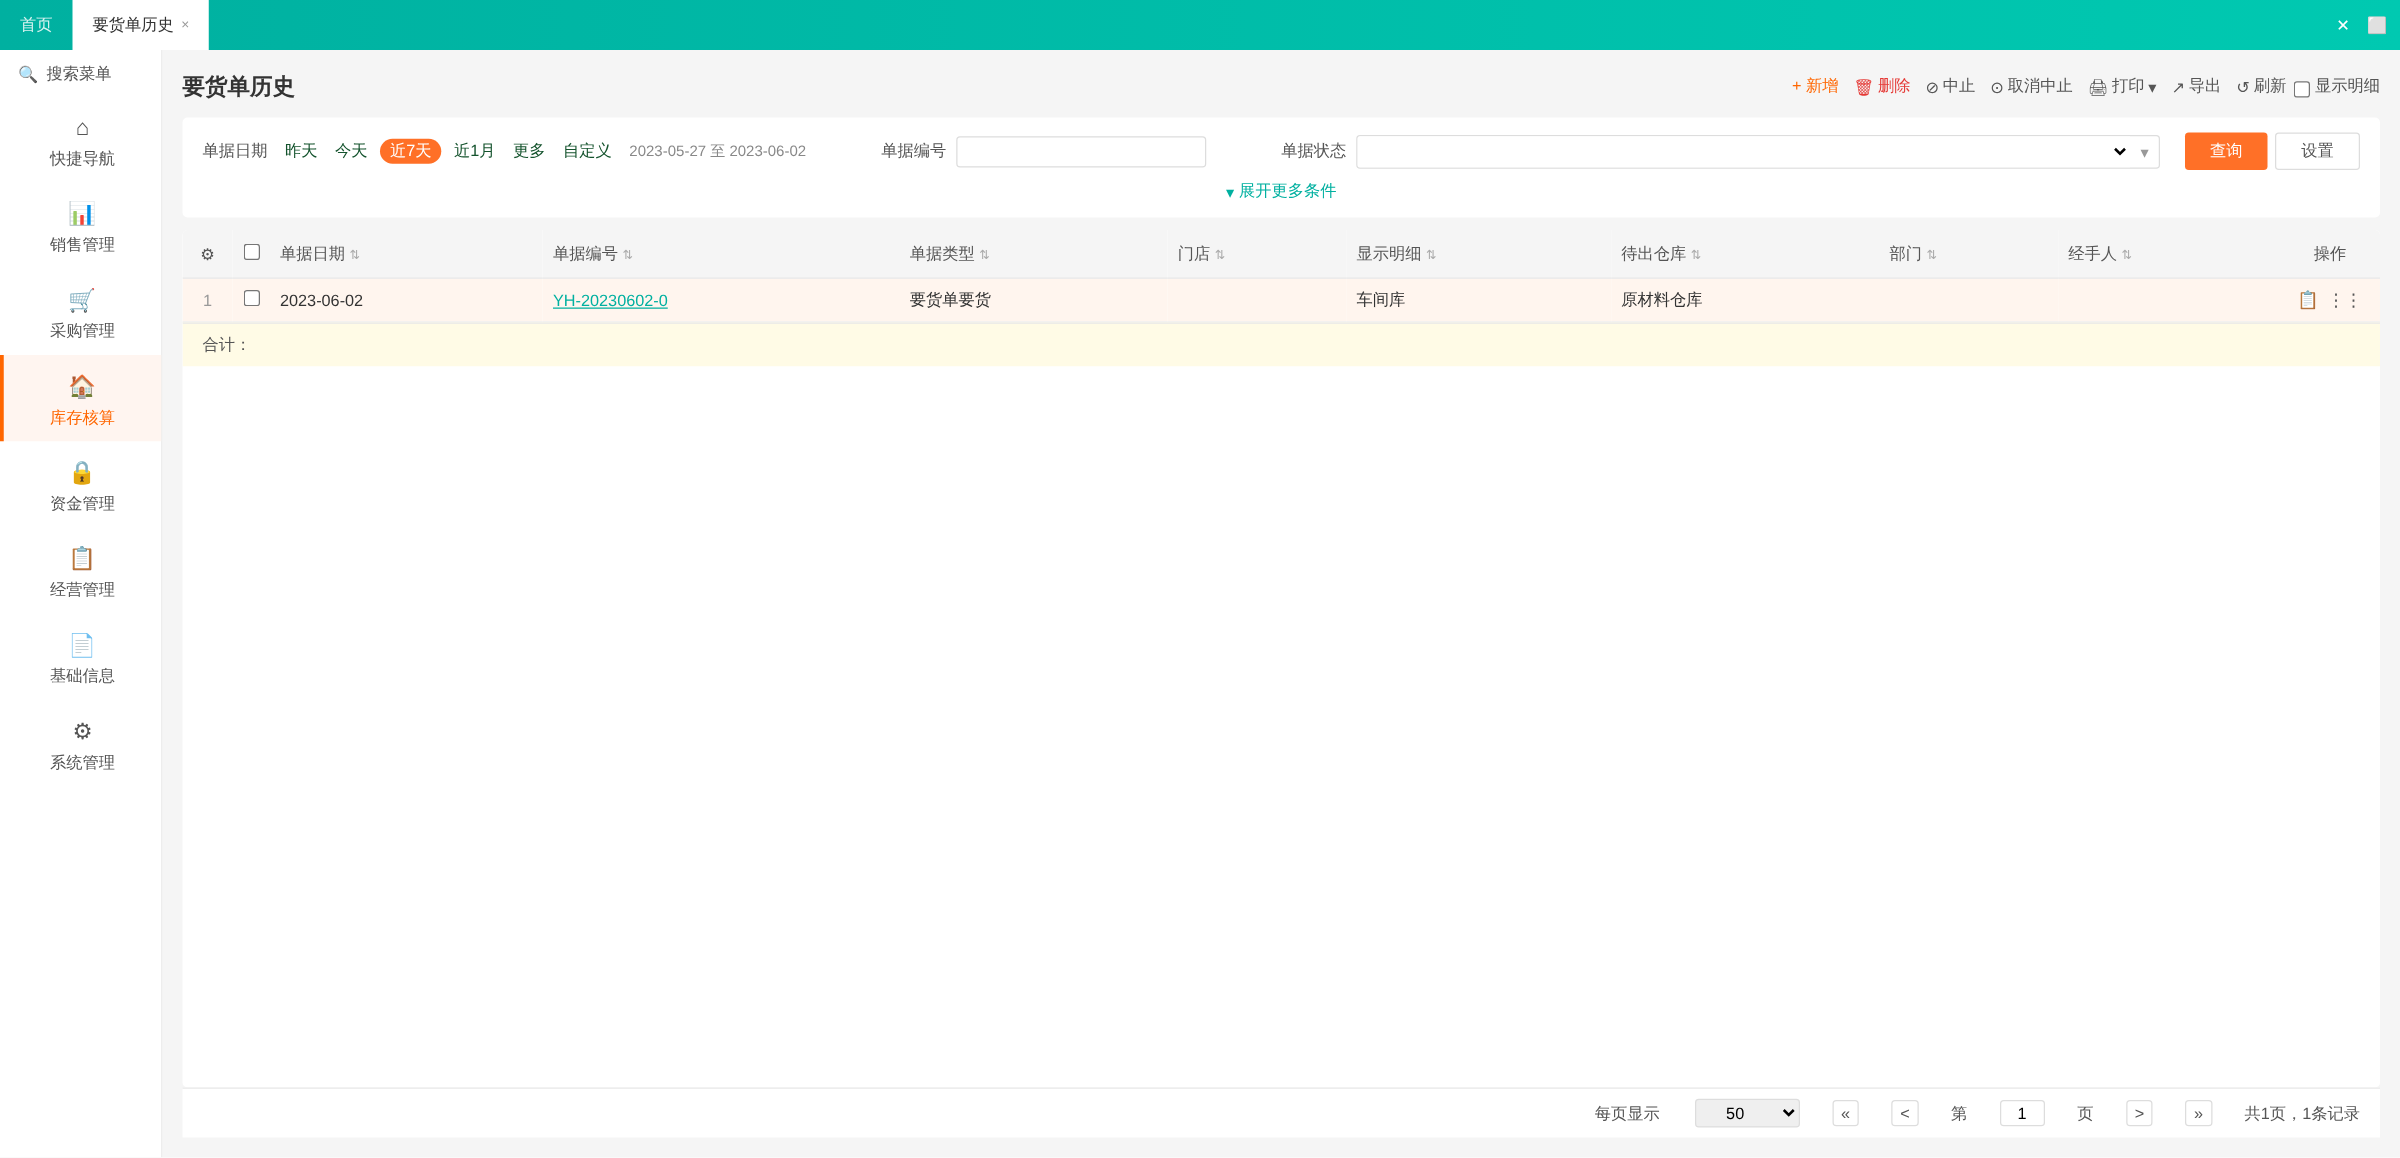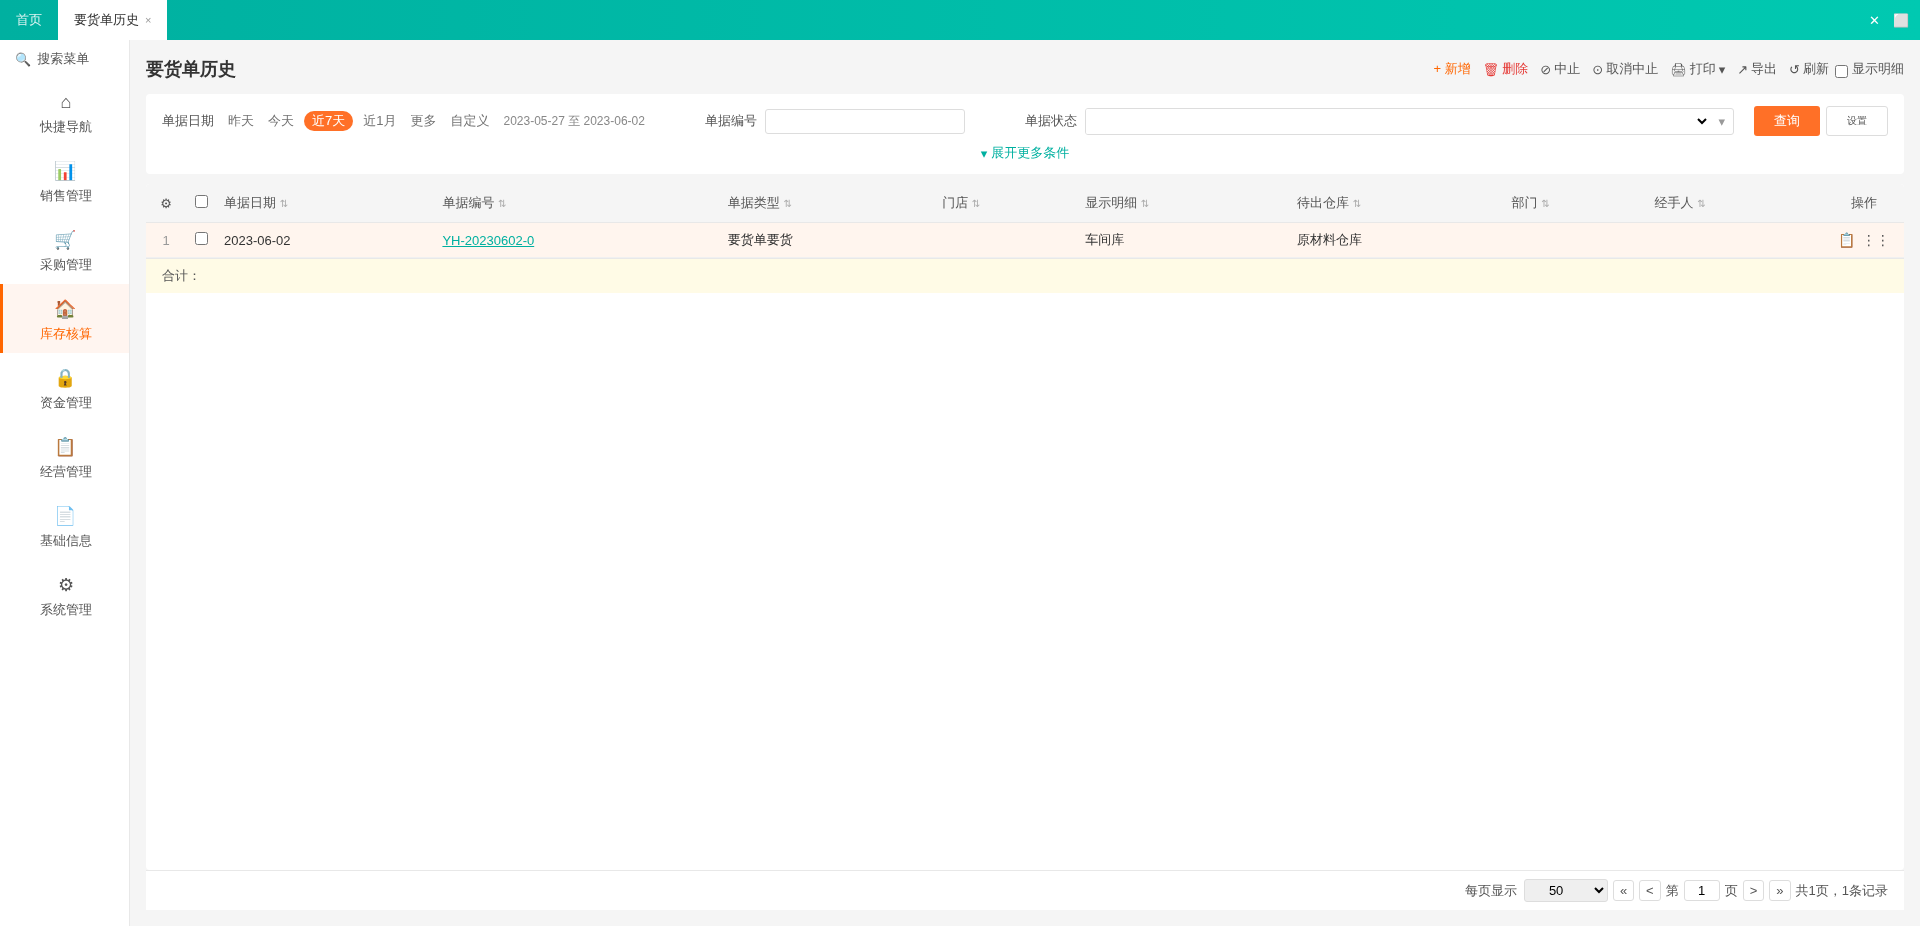--- a/index.html
+++ b/index.html
@@ -160,21 +160,21 @@
       color: #555;
       white-space: nowrap;
       font-size: 13px;
     }
     .filter-date-options {
       display: flex;
       align-items: center;
       gap: 6px;
     }
     .date-option {
-      color: #737373;
+      color: #14532d;
       cursor: pointer;
       font-size: 13px;
       padding: 1px 4px;
     }
     .date-option.active {
       background: #ff7027;
       color: white;
       border-radius: 10px;
       padding: 1px 8px;
     }
@@ -236,21 +236,21 @@
       cursor: pointer;
       font-size: 13px;
     }
     .settings-btn {
       background: white;
       color: #555;
       border: 1px solid #ddd;
       border-radius: 3px;
       padding: 5px 20px;
       cursor: pointer;
-      font-size: 10px;
+      font-size: 13px;
     }
 
     
     .table-container {
       background: white;
       border-radius: 4px;
       flex: 1;
       overflow: auto;
       display: flex;
       flex-direction: column;
@@ -300,21 +300,21 @@
     }
 
     
     .pagination {
       display: flex;
       align-items: center;
       justify-content: flex-end;
       padding: 8px 16px;
       background: white;
       border-top: 1px solid #e8e8e8;
-      gap: 5px;
+      gap: 26px;
       font-size: 13px;
       color: #555;
     }
     .page-size-label { margin-right: 2px; }
     .page-size-select {
       border: 1px solid #ddd;
       border-radius: 3px;
       padding: 2px 20px;
       font-size: 13px;
     }

